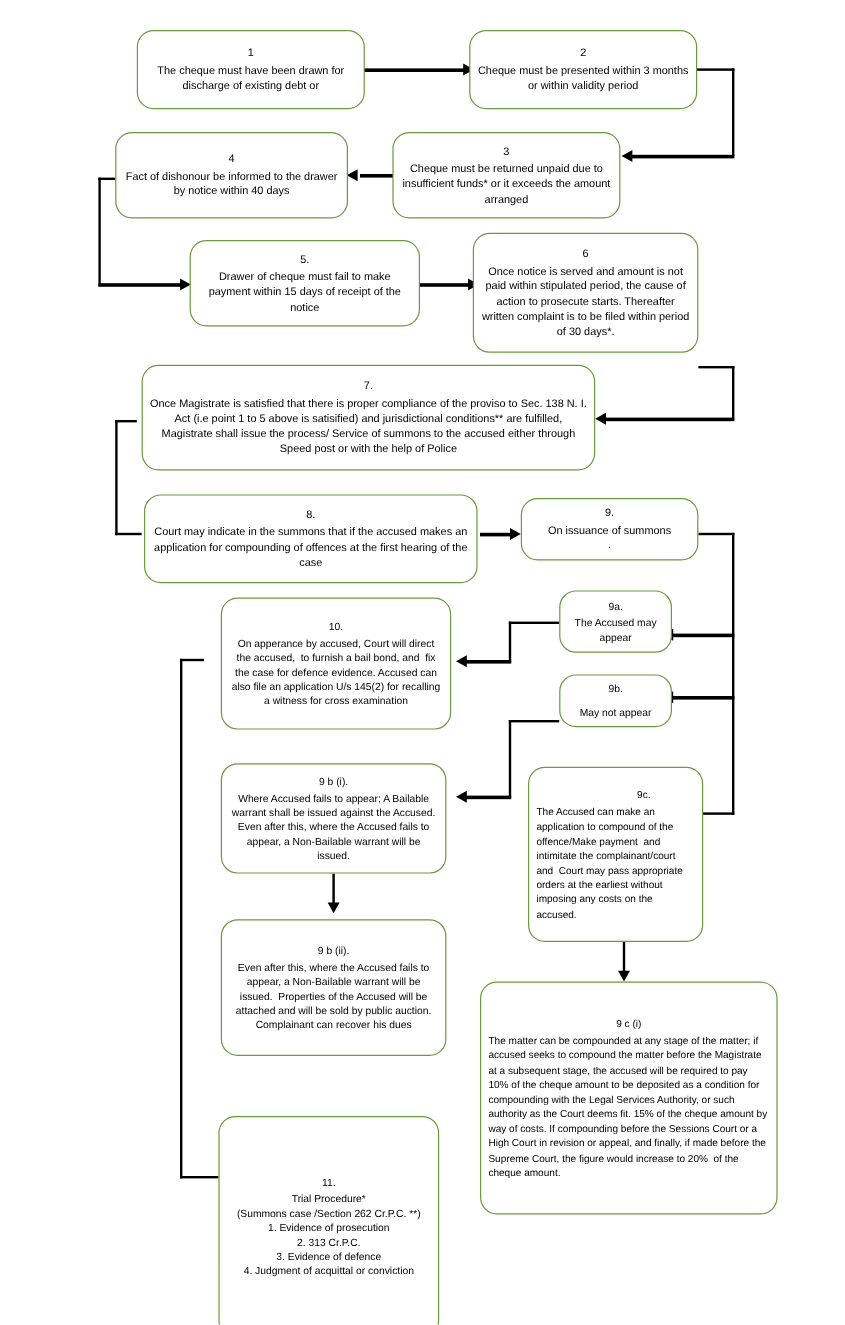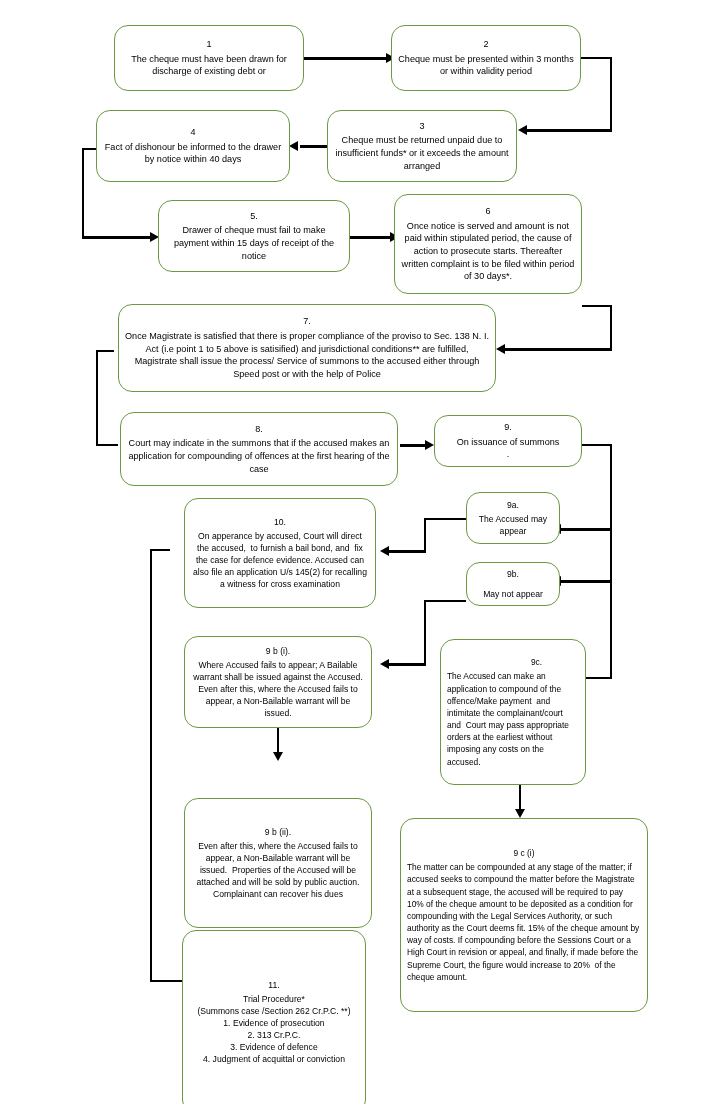--- a/index.html
+++ b/index.html
@@ -209,21 +209,21 @@
   <div class="node small" style="left:184px; top:498px; width:192px; height:110px;">
     <span class="nid">10.</span>
     <span class="ntext">On apperance by accused, Court will direct the accused,  to furnish a bail bond, and  fix the case for defence evidence. Accused can also file an application U/s 145(2) for recalling a witness for cross examination</span>
   </div>
 
   <div class="node small" style="left:184px; top:636px; width:188px; height:92px;">
     <span class="nid">9 b (i).</span>
     <span class="ntext">Where Accused fails to appear; A Bailable warrant shall be issued against the Accused. Even after this, where the Accused fails to appear, a Non-Bailable warrant will be issued.</span>
   </div>
 
-  <div class="node small" style="left:184px; top:798px; width:188px; height:130px;">
+  <div class="node small" style="left:184px; top:766px; width:188px; height:114px;">
     <span class="nid">9 b (ii).</span>
     <span class="ntext">Even after this, where the Accused fails to appear, a Non-Bailable warrant will be issued.  Properties of the Accused will be attached and will be sold by public auction. Complainant can recover his dues</span>
   </div>
 
   <div class="node tiny" style="left:400px; top:818px; width:248px; height:194px; text-align:left;">
     <span class="nid" style="align-self:center;">9 c (i)</span>
     <span class="ntext">The matter can be compounded at any stage of the matter; if accused seeks to compound the matter before the Magistrate at a subsequent stage, the accused will be required to pay 10% of the cheque amount to be deposited as a condition for compounding with the Legal Services Authority, or such authority as the Court deems fit. 15% of the cheque amount by way of costs. If compounding before the Sessions Court or a High Court in revision or appeal, and finally, if made before the Supreme Court, the figure would increase to 20%  of the cheque amount.</span>
   </div>
 
   <div class="node small" style="left:182px; top:930px; width:184px; height:184px;">

